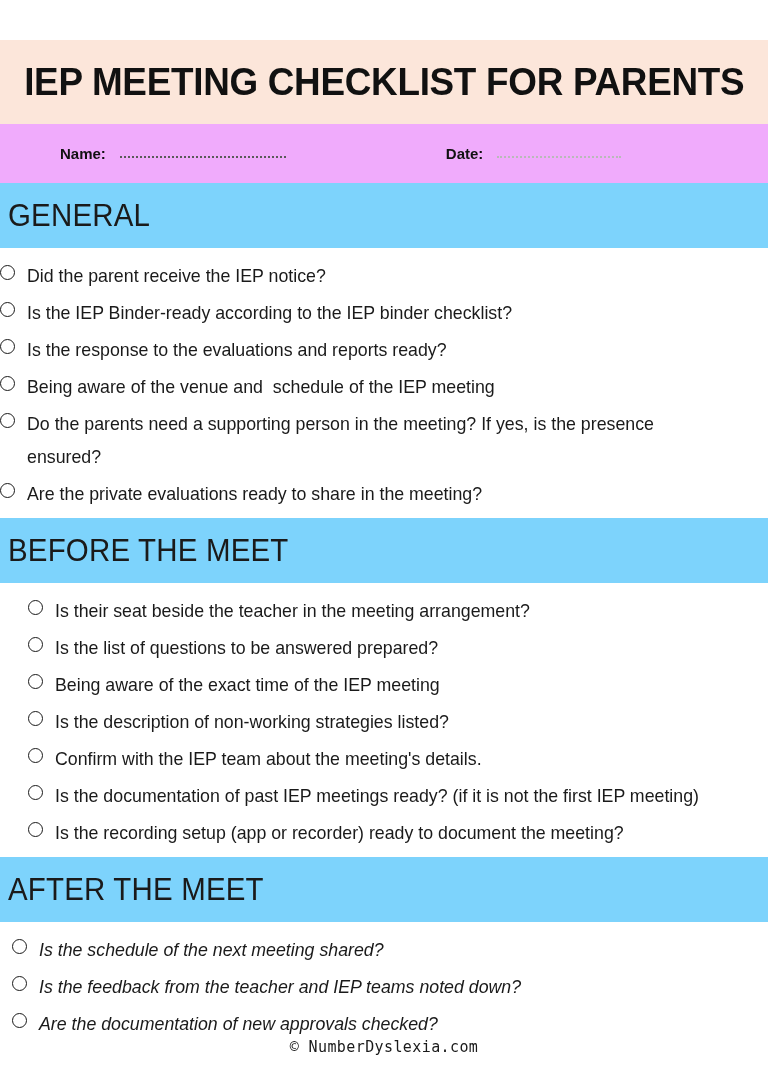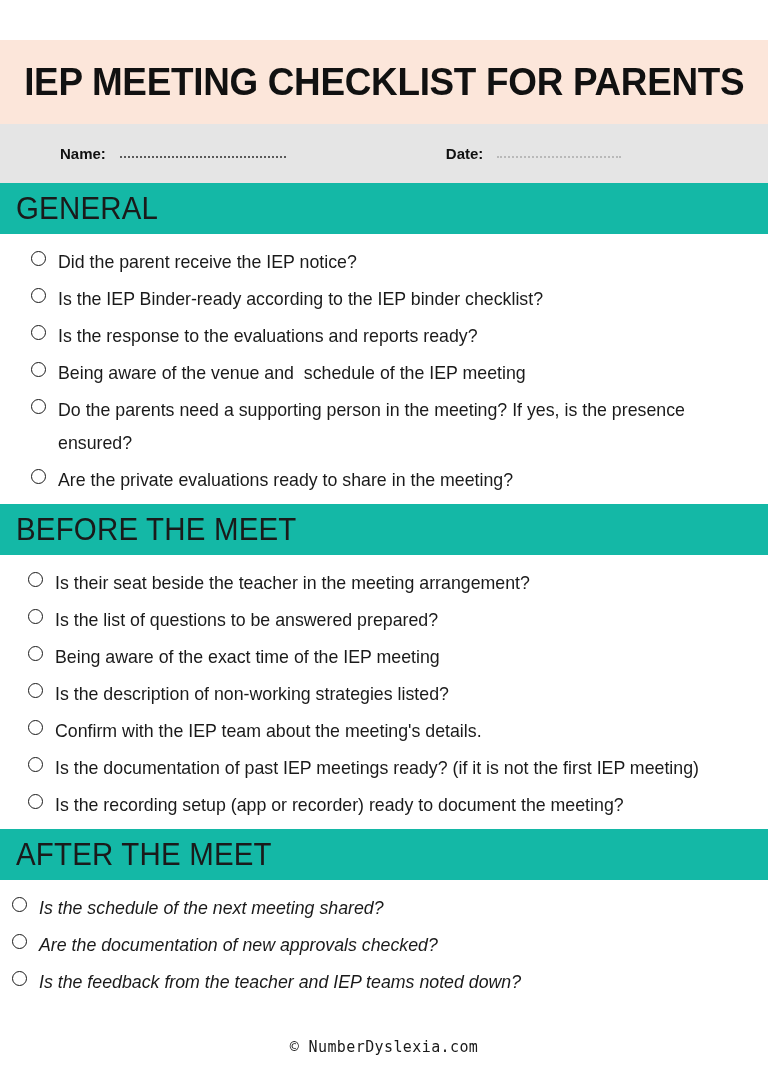--- a/index.html
+++ b/index.html
@@ -31,21 +31,21 @@
     letter-spacing: -0.3px;
     color: #111111;
     text-align: center;
     transform: scaleX(0.97);
     white-space: nowrap;
   }
 
   
   .meta-row {
     height: 59px;
-    background: #e5e5e5;
+    background: #f0abfc;
     display: flex;
     align-items: center;
     padding-left: 60px;
     box-sizing: border-box;
   }
   .meta-field {
     display: flex;
     align-items: baseline;
   }
   .meta-label {
@@ -67,25 +67,25 @@
   .meta-rule-date {
     width: 124px;
     border-bottom: 2px dotted #b9b9b9;
   }
   .meta-spacer {
     width: 160px;
   }
 
   
   .section-band {
-    background: #14b8a6;
-    height: 51px;
+    background: #7dd3fc;
+    height: 65px;
     display: flex;
     align-items: center;
-    padding-left: 16px;
+    padding-left: 8px;
     box-sizing: border-box;
   }
   .section-title {
     font-family: "Liberation Sans", sans-serif;
     font-weight: normal;
     font-size: 31px;
     color: #1a1a1a;
     letter-spacing: 0.2px;
     transform: scaleX(0.95);
     transform-origin: left center;
@@ -94,21 +94,21 @@
 
   
   .checklist {
     padding: 9px 0 6px 0;
   }
   .check-item {
     display: flex;
     align-items: flex-start;
     padding: 2px 24px 2px 0;
   }
-  .checklist-general .check-item { padding-left: 31px; }
+  .checklist-general .check-item { }
   .checklist-before  .check-item { padding-left: 28px; }
   .checklist-after   .check-item { padding-left: 12px; font-style: italic; }
 
   .check-circle {
     flex: 0 0 auto;
     width: 15px;
     height: 15px;
     border: 1.6px solid #1a1a1a;
     border-radius: 50%;
     margin-top: 6px;
@@ -226,23 +226,23 @@
 <div class="section-band">
   <div class="section-title">AFTER THE MEET</div>
 </div>
 <div class="checklist checklist-after">
   <div class="check-item">
     <span class="check-circle"></span>
     <span class="check-label">Is the schedule of the next meeting shared?</span>
   </div>
   <div class="check-item">
     <span class="check-circle"></span>
+    <span class="check-label">Is the feedback from the teacher and IEP teams noted down?</span>
+  </div>
+  <div class="check-item">
+    <span class="check-circle"></span>
     <span class="check-label">Are the documentation of new approvals checked?</span>
-  </div>
-  <div class="check-item">
-    <span class="check-circle"></span>
-    <span class="check-label">Is the feedback from the teacher and IEP teams noted down?</span>
   </div>
 </div>
 
 <div class="footer">
   <span class="footer-text">© NumberDyslexia.com</span>
 </div>
 
 </body></html>

